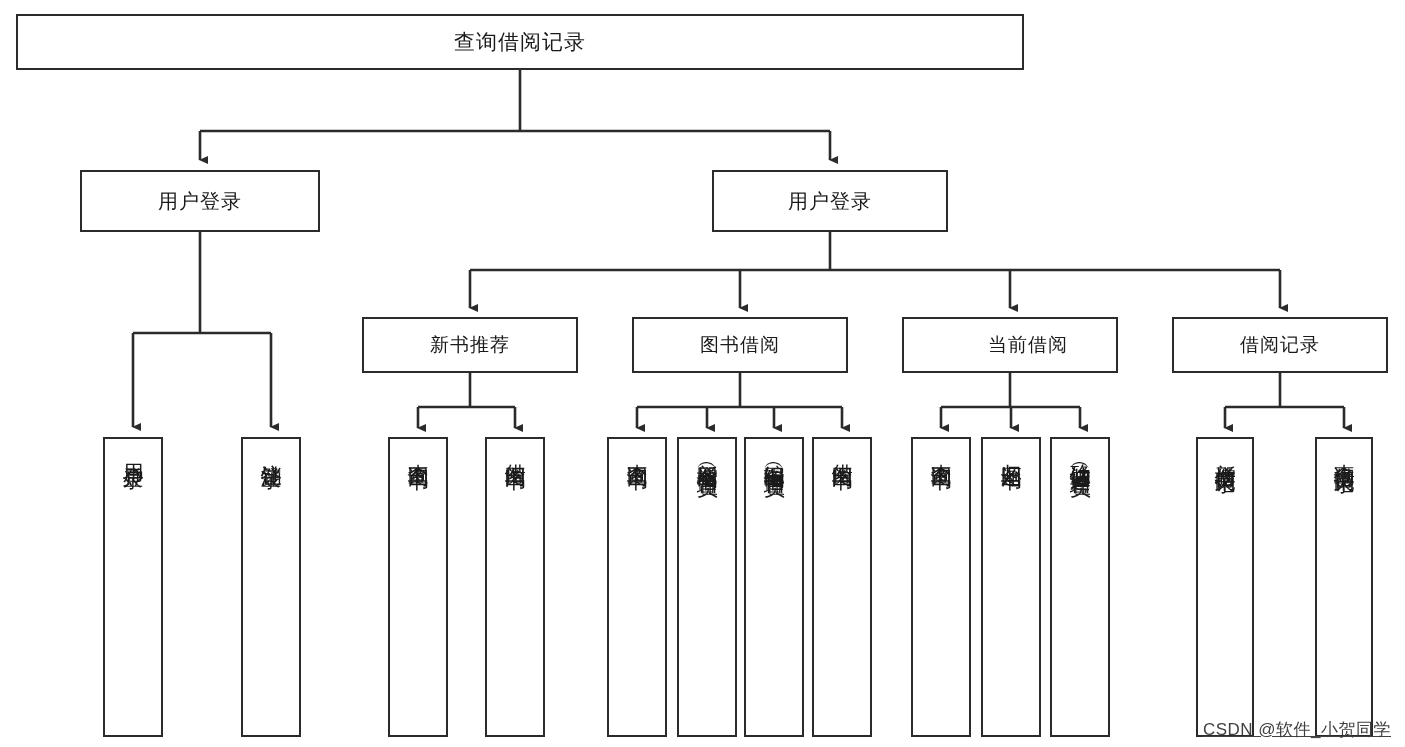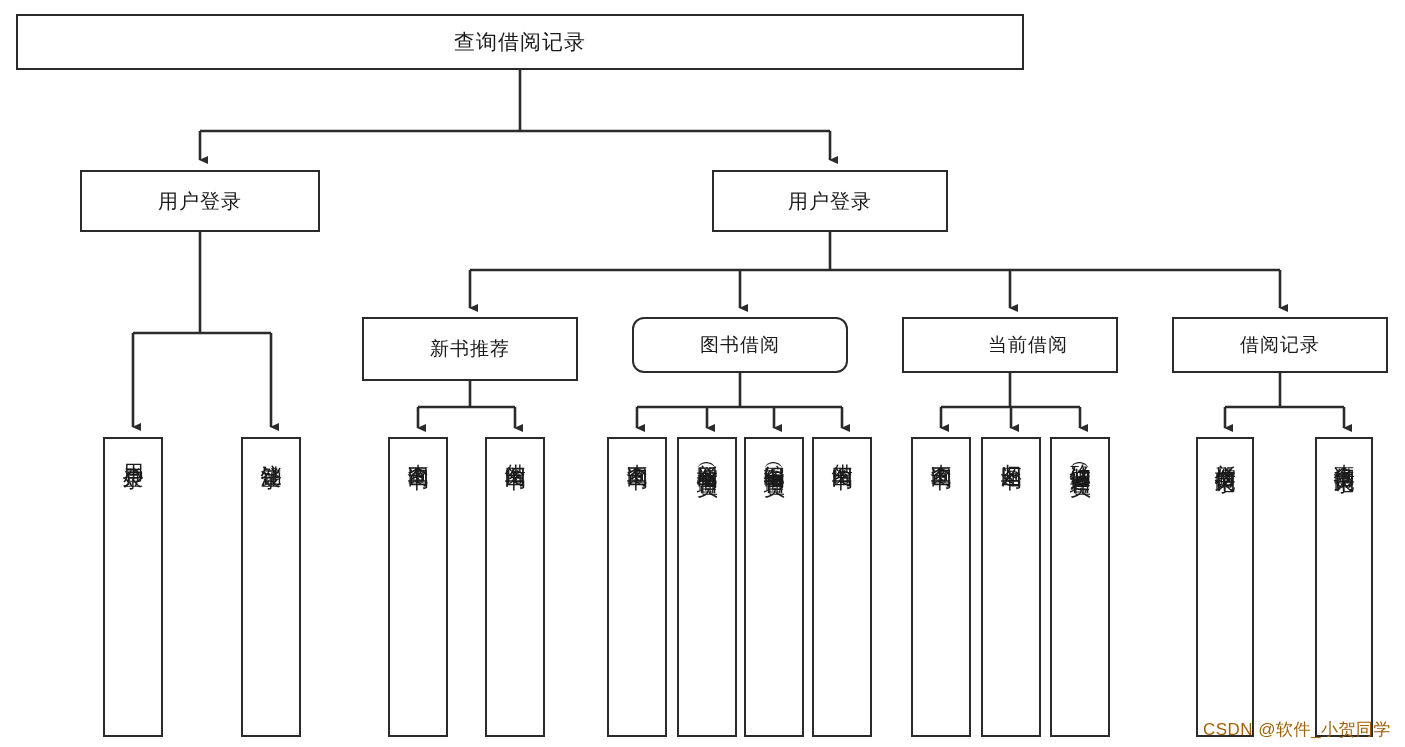--- a/index.html
+++ b/index.html
@@ -59,24 +59,25 @@
     line-height: 1.06;
     letter-spacing: 2px;
     white-space: nowrap;
     color: #1a1a1a;
   }
   .watermark {
     position: absolute;
     right: 14px;
     bottom: 6px;
     font-size: 17px;
-    color: #a16207;
+    color: #404040;
     letter-spacing: 0.5px;
     z-index: 5;
     white-space: nowrap;
+    text-decoration: underline;
   }
 </style>
 </head>
 <body>
 
 <div id="diagram-root">
 
   <svg id="edge-layer" viewBox="0 0 1405 747" width="1405" height="747" xmlns="http://www.w3.org/2000/svg">
     <defs>
       <marker id="arrowhead" markerWidth="9" markerHeight="9" refX="4" refY="8" orient="auto" markerUnits="userSpaceOnUse">
@@ -131,24 +132,24 @@
     <span>查询借阅记录</span>
   </div>
 
   <div class="node level2-node" style="left:80px; top:170px; width:240px; height:62px;">
     <span>用户登录</span>
   </div>
   <div class="node level2-node" style="left:712px; top:170px; width:236px; height:62px;">
     <span>用户登录</span>
   </div>
 
-  <div class="node level3-node" style="left:362px; top:317px; width:216px; height:64px;">
+  <div class="node level3-node" style="left:362px; top:317px; width:216px; height:56px;">
     <span>新书推荐</span>
   </div>
-  <div class="node level3-node" style="left:632px; top:317px; width:216px; height:56px;border-radius:12px;">
+  <div class="node level3-node" style="left:632px; top:317px; width:216px; height:56px;">
     <span>图书借阅</span>
   </div>
   <div class="node level3-node" style="left:902px; top:317px; width:216px; height:56px;padding-left:36px;">
     <span>当前借阅</span>
   </div>
   <div class="node level3-node" style="left:1172px; top:317px; width:216px; height:56px;">
     <span>借阅记录</span>
   </div>
 
   <div class="node leaf-node" style="left:103px; top:437px; width:60px; height:300px;">

